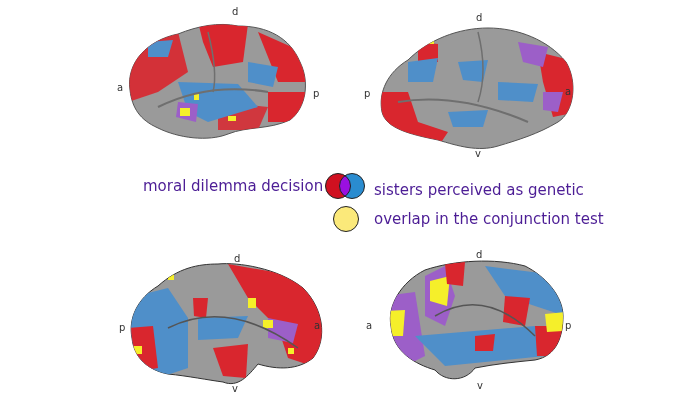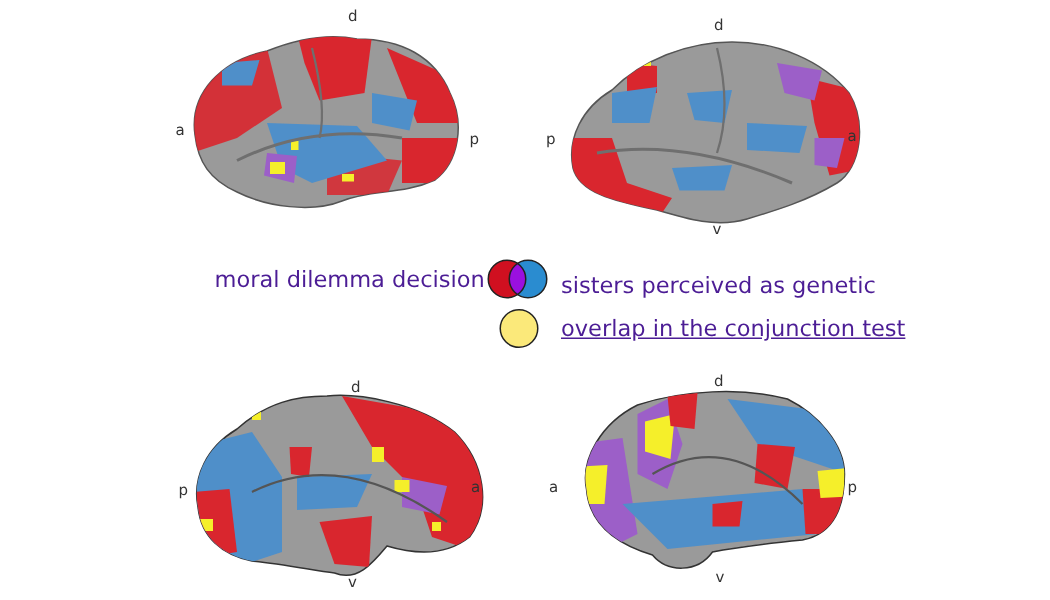--- a/index.html
+++ b/index.html
@@ -87,21 +87,21 @@
     <circle cx="15" cy="14" r="12.5" fill="none" stroke="#222" stroke-width="1"></circle>
     <circle cx="29" cy="14" r="12.5" fill="none" stroke="#222" stroke-width="1"></circle>
   </svg>
 </div>
 <span class="legend-text" style="left:374px;top:181px;">sisters perceived as genetic</span>
 <div class="legend-icon" style="left:332px;top:205px;">
   <svg width="28" height="28" viewBox="0 0 28 28">
     <circle cx="14" cy="14" r="12.5" fill="#fbe97a" stroke="#222" stroke-width="1"></circle>
   </svg>
 </div>
-<span class="legend-text" style="left:374px;top:210px;text-decoration:underline;">overlap in the conjunction test</span>
+<span class="legend-text" style="left:374px;top:210px;">overlap in the conjunction test</span>
 
 <div class="brain" style="left:128px;top:258px;width:200px;height:130px;">
   <svg width="200" height="130" viewBox="0 0 200 130">
     <defs>
       <clipPath id="c3">
           <path d="M4,80 C0,60 10,40 30,28 C50,10 70,6 90,6 C110,4 150,10 175,30 C195,50 200,80 185,100 C170,112 150,112 130,106 C120,118 110,130 95,124 C80,122 60,118 40,116 C20,112 6,100 4,80 Z"></path>
         </clipPath>
     </defs>
     <path d="M4,80 C0,60 10,40 30,28 C50,10 70,6 90,6 C110,4 150,10 175,30 C195,50 200,80 185,100 C170,112 150,112 130,106 C120,118 110,130 95,124 C80,122 60,118 40,116 C20,112 6,100 4,80 Z" fill="#9a9a9a" stroke="#333" stroke-width="1"></path>
     <g clip-path="url(#c3)">

